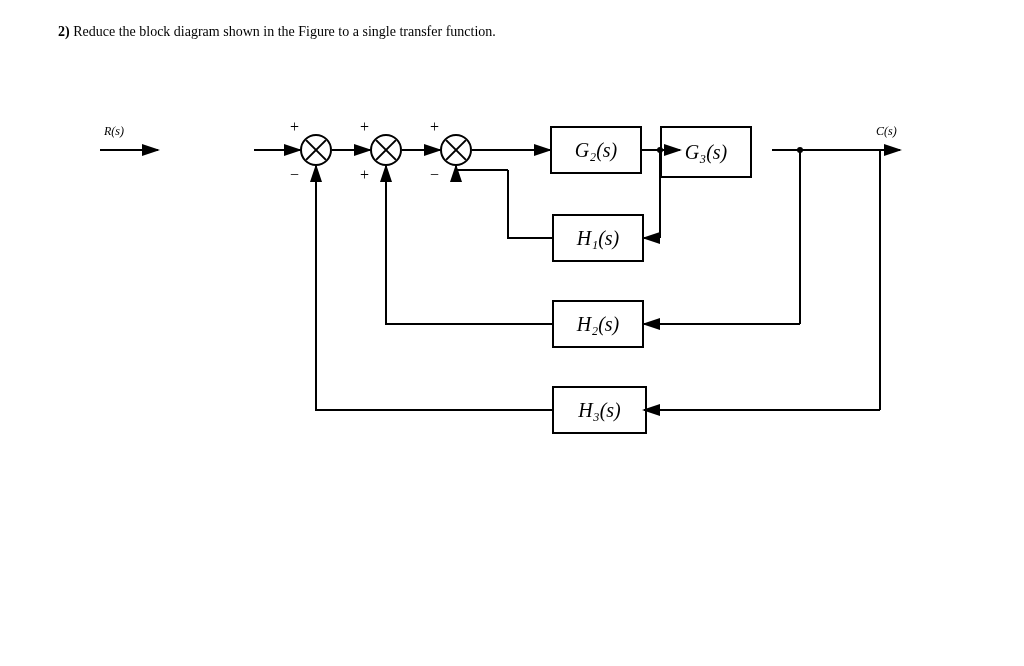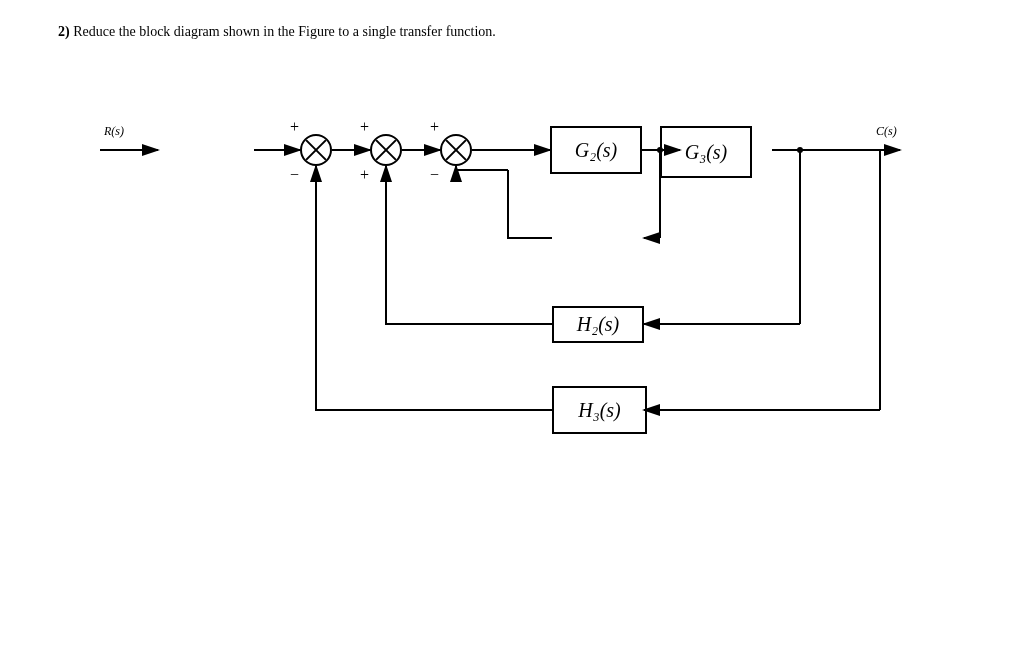--- a/index.html
+++ b/index.html
@@ -84,21 +84,22 @@
     <span class="qnum">2)</span>
     <span>Reduce the block diagram shown in the Figure to a single transfer function.</span>
   </div>
 
   <div class="label-inline" style="left:104px; top:124px;">R(s)</div>
   <div class="label-inline" style="left:836px; top:124px;margin-left:40px;">C(s)</div>
 
   <div class="block" style="left:550px; top:126px; width:92px; height:48px;">G₂(s)</div>
   <div class="block" style="left:660px; top:126px; width:92px; height:52px;">G₃(s)</div>
 
-  <div class="block" style="left:552px; top:300px; width:92px; height:37px;margin-top:6px;">H₂(s)</div>
+  <div class="block" style="left:552px; top:214px; width:92px; height:48px;">H₁(s)</div>
+  <div class="block" style="left:552px; top:300px; width:92px; height:48px;">H₂(s)</div>
   <div class="block" style="left:552px; top:386px; width:95px; height:48px;">H₃(s)</div>
 
   <div class="summer" style="left:300px; top:134px;"></div>
   <div class="summer" style="left:370px; top:134px;"></div>
   <div class="summer" style="left:440px; top:134px;"></div>
 
   <div class="sign" style="left:290px; top:118px;">+</div>
   <div class="sign" style="left:290px; top:166px;">−</div>
 
   <div class="sign" style="left:360px; top:118px;">+</div>

